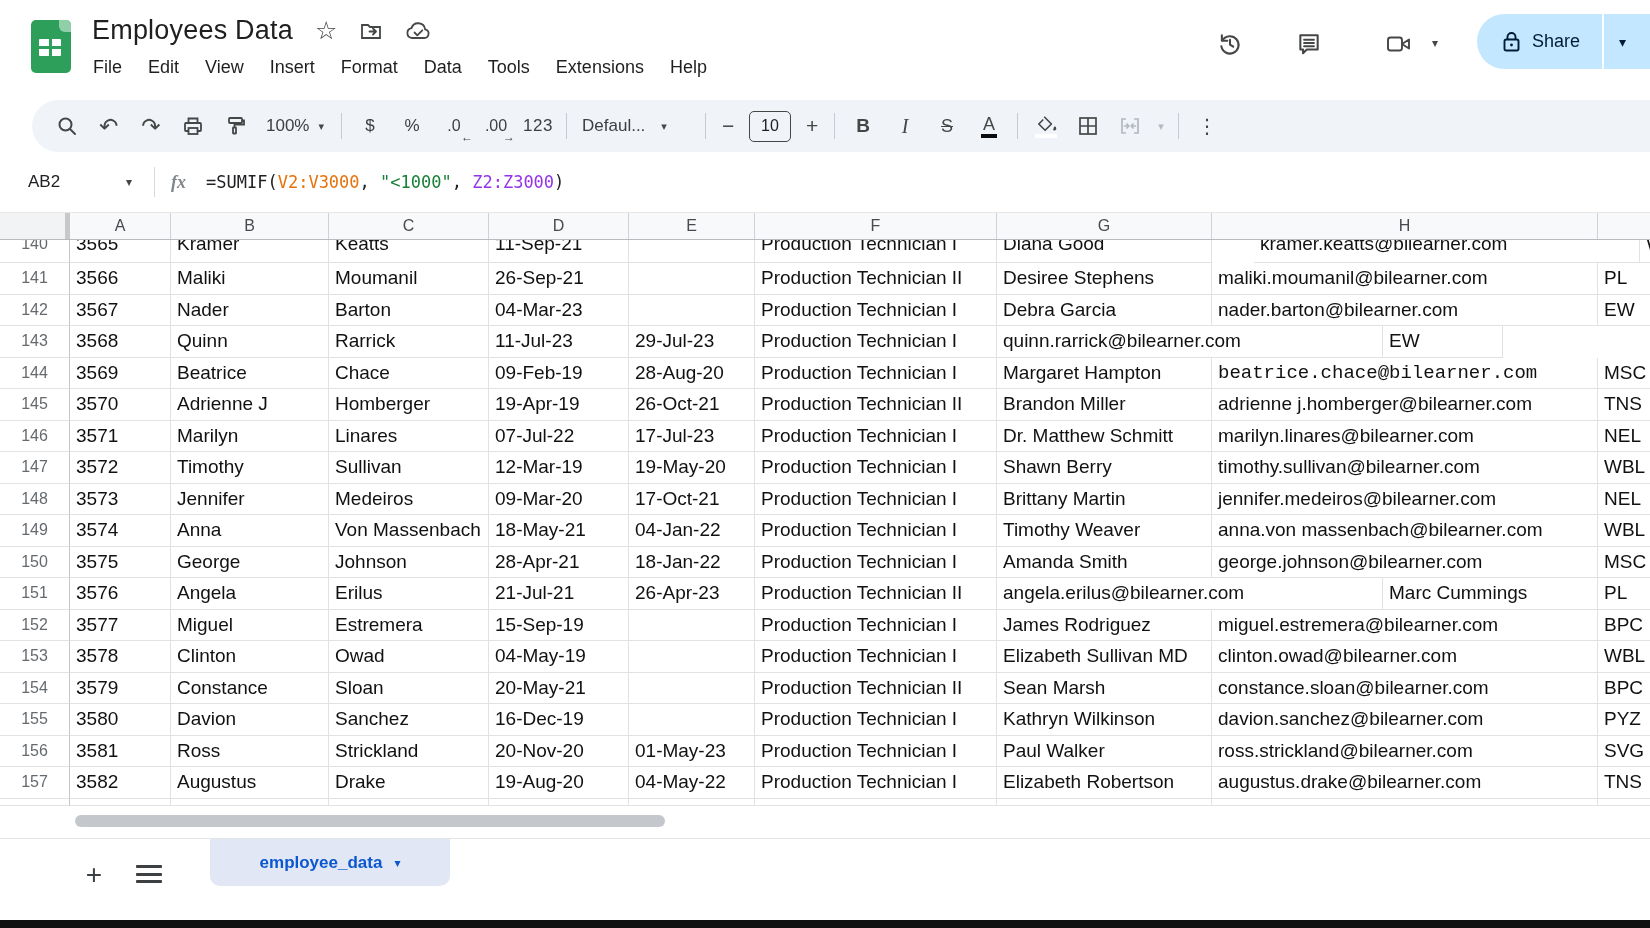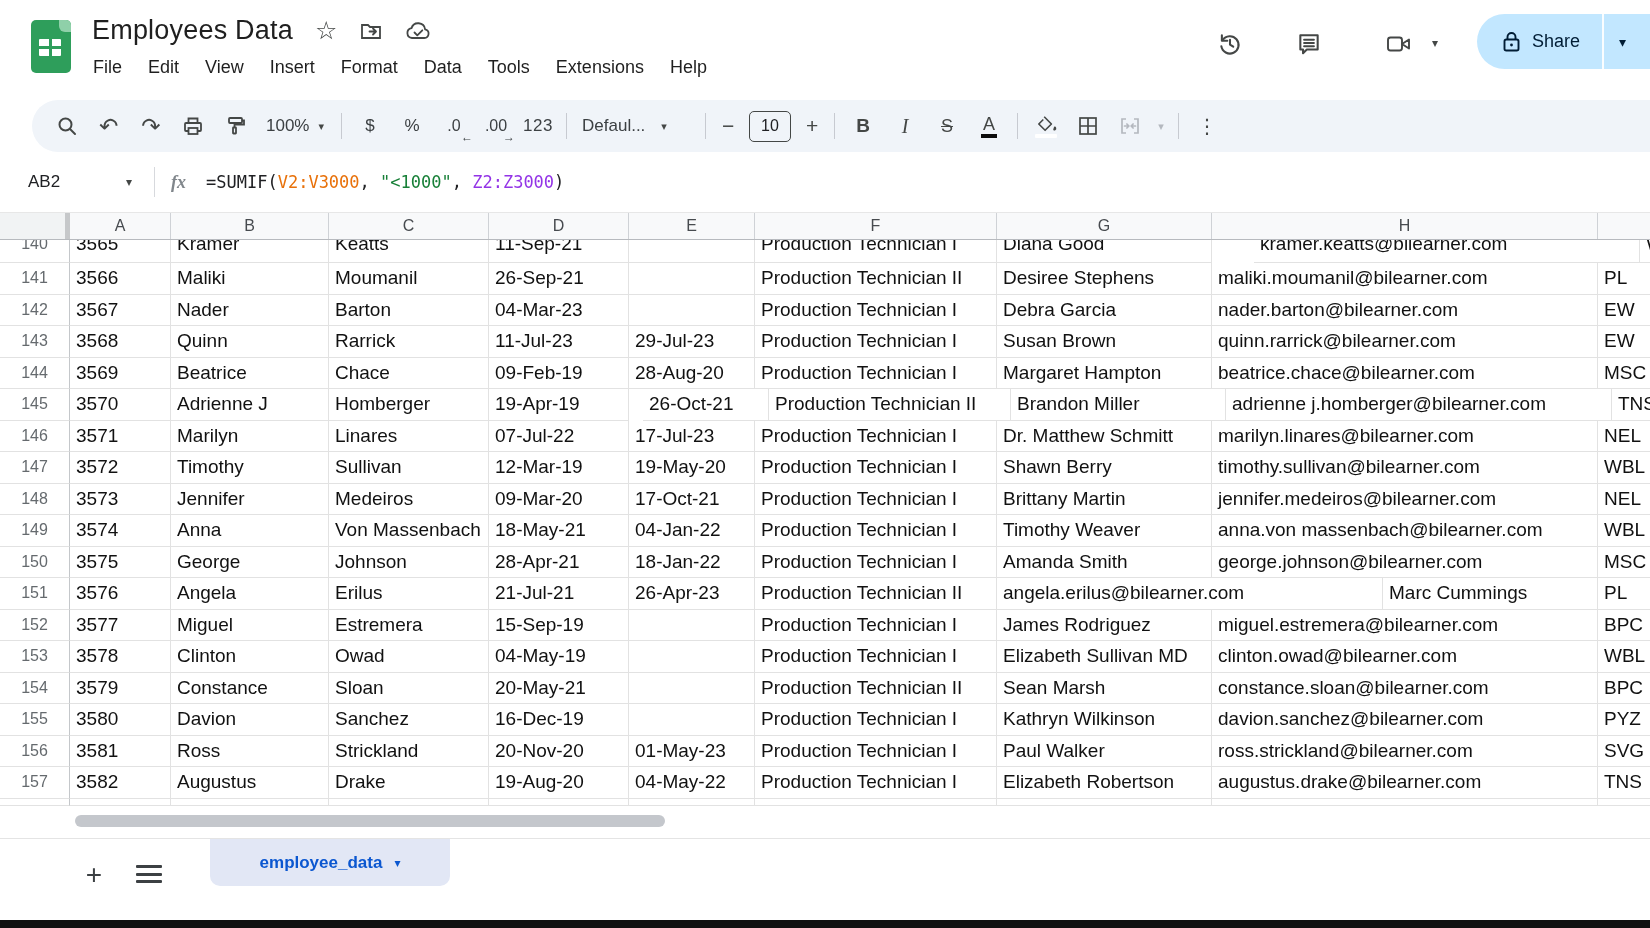--- a/index.html
+++ b/index.html
@@ -391,23 +391,20 @@
           </div>
           <div class="cell" style="width: 140px;">
             <span>11-Jul-23</span>
           </div>
           <div class="cell" style="width: 126px;">
             <span>29-Jul-23</span>
           </div>
           <div class="cell" style="width: 242px;">
             <span>Production Technician I</span>
           </div>
-          <div class="cell" style="width: 215px;">
-            <span>Susan Brown</span>
-          </div>
           <div class="cell" style="width: 386px;">
             <span>quinn.rarrick@bilearner.com</span>
           </div>
           <div class="cell" style="width: 120px;">
             <span>EW</span>
           </div>
         </div>
         <div class="grid-row">
           <div class="rowh" style="width: 70px;">
             <span>144</span>
@@ -426,21 +423,21 @@
           </div>
           <div class="cell" style="width: 126px;">
             <span>28-Aug-20</span>
           </div>
           <div class="cell" style="width: 242px;">
             <span>Production Technician I</span>
           </div>
           <div class="cell" style="width: 215px;">
             <span>Margaret Hampton</span>
           </div>
-          <div class="cell" style="width: 386px;">
+          <div class="cell" style="width: 386px; font-family: Liberation Mono, monospace;">
             <span>beatrice.chace@bilearner.com</span>
           </div>
           <div class="cell" style="width: 120px;">
             <span>MSC</span>
           </div>
         </div>
         <div class="grid-row">
           <div class="rowh" style="width: 70px;">
             <span>145</span>
           </div>
@@ -449,21 +446,21 @@
           </div>
           <div class="cell" style="width: 158px;">
             <span>Adrienne J</span>
           </div>
           <div class="cell" style="width: 160px;">
             <span>Homberger</span>
           </div>
           <div class="cell" style="width: 140px;">
             <span>19-Apr-19</span>
           </div>
-          <div class="cell" style="width: 126px; margin-left: 14px;">
+          <div class="cell" style="width: 126px;">
             <span>26-Oct-21</span>
           </div>
           <div class="cell" style="width: 242px;">
             <span>Production Technician II</span>
           </div>
           <div class="cell" style="width: 215px;">
             <span>Brandon Miller</span>
           </div>
           <div class="cell" style="width: 386px;">
             <span>adrienne j.homberger@bilearner.com</span>

